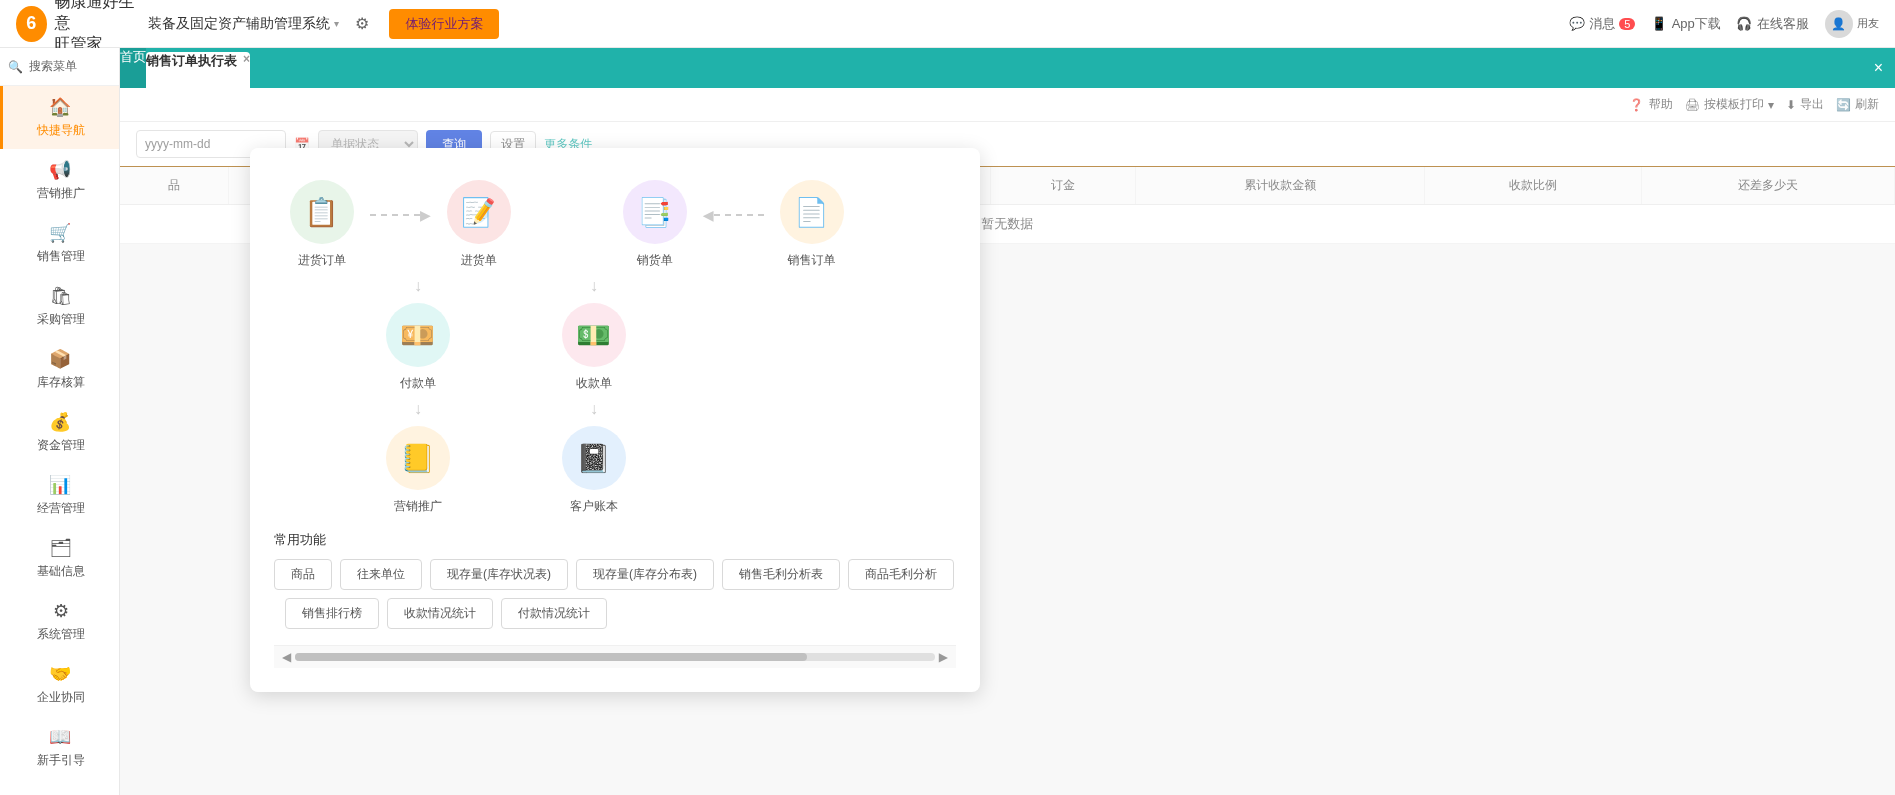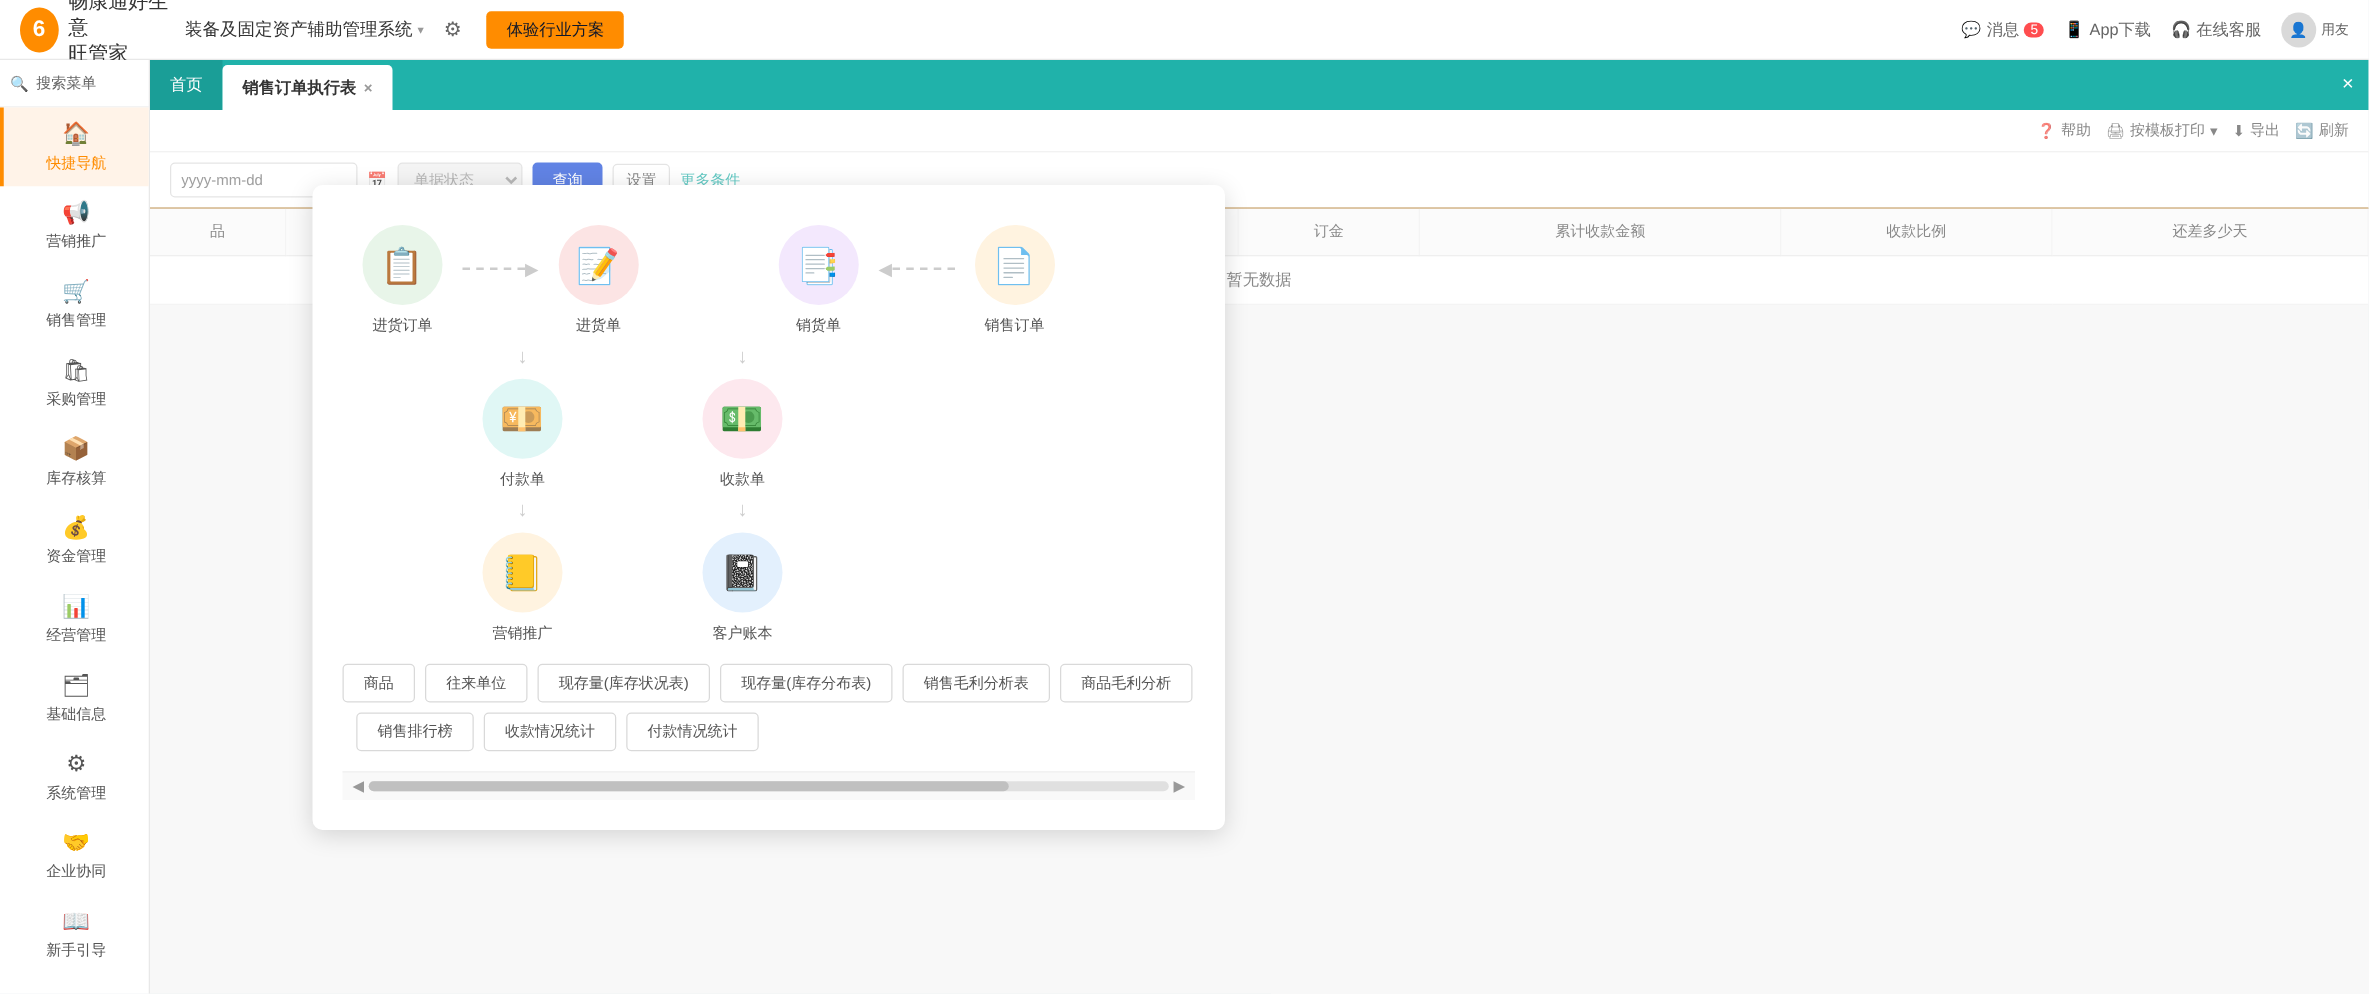--- a/index.html
+++ b/index.html
@@ -11,42 +11,42 @@
       background: #fff; border-bottom: 1px solid #e8e8e8;
       padding: 0 16px; gap: 12px;
     }
     .logo-area { display: flex; align-items: center; gap: 8px; width: 120px; }
     .logo-icon { width: 36px; height: 36px; background: #ff8c00; border-radius: 50%; display: flex; align-items: center; justify-content: center; color: white; font-size: 18px; font-weight: bold; }
     .logo-text { font-size: 16px; color: #333; line-height: 1.3; }
     .system-title { font-size: 14px; color: #333; font-weight: 500; }
     .system-selector { display: flex; align-items: center; gap: 4px; cursor: pointer; }
     .dropdown-arrow { color: #999; font-size: 10px; }
     .settings-icon { color: #666; cursor: pointer; font-size: 16px; margin-left: 4px; }
-    .trial-btn { background: #ff8c00; color: #0f172a; border: none; padding: 6px 16px; border-radius: 4px; cursor: pointer; font-size: 13px; margin-left: 8px; }
+    .trial-btn { background: #ff8c00; color: #701a75; border: none; padding: 6px 16px; border-radius: 4px; cursor: pointer; font-size: 13px; margin-left: 8px; }
     .header-right { margin-left: auto; display: flex; align-items: center; gap: 16px; color: #666; font-size: 13px; }
     .header-right-item { display: flex; align-items: center; gap: 4px; cursor: pointer; }
     .badge { background: #ff4d4f; color: white; border-radius: 10px; padding: 0 5px; font-size: 11px; min-width: 16px; text-align: center; }
     .avatar { width: 28px; height: 28px; background: #d9d9d9; border-radius: 50%; display: flex; align-items: center; justify-content: center; color: #666; font-size: 12px; }
 
     
     .main-layout { display: flex; height: calc(795px - 48px); }
 
     
     .sidebar { width: 120px; background: #fff; border-right: 1px solid #e8e8e8; display: flex; flex-direction: column; }
     .sidebar-search { padding: 10px 8px; border-bottom: 1px solid #f0f0f0; display: flex; align-items: center; gap: 6px; color: #666; cursor: pointer; font-size: 12px; }
     .sidebar-item { display: flex; flex-direction: column; align-items: center; padding: 10px 4px; cursor: pointer; color: #555; font-size: 12px; gap: 4px; border-left: 3px solid transparent; }
     .sidebar-item.active { background: #fff3e8; border-left-color: #ff8c00; color: #ff8c00; }
     .sidebar-item .icon { font-size: 18px; }
 
     
     .content-area { flex: 1; display: flex; flex-direction: column; overflow: hidden; }
 
     
     .tab-bar { display: flex; align-items: center; background: #20b2aa; height: 40px; padding: 0 0 0 0; }
-    .tab-item { display: flex; align-items: center; gap: 6px; padding: 0 16px; height: 40px; cursor: pointer; font-size: 13px; }
+    .tab-item { display: flex; gap: 6px; padding: 0 0; height: 40px; cursor: pointer; font-size: 13px; }
     .tab-item.home { background: #1a9e97; color: white; }
     .tab-item.active { background: white; color: #333; border-radius: 4px 4px 0 0; margin-top: 4px; height: 36px; font-weight: bold; }
     .tab-close { color: #999; font-size: 12px; cursor: pointer; }
     .tab-bar-close { margin-left: auto; margin-right: 8px; color: white; cursor: pointer; font-size: 16px; }
 
     
     .page-content { flex: 1; background: #f5f5f5; overflow: hidden; position: relative; }
 
     
     .page-toolbar { display: flex; align-items: center; justify-content: flex-end; gap: 12px; padding: 8px 16px; background: white; border-bottom: 1px solid #e8e8e8; font-size: 12px; color: #666; }
@@ -364,20 +364,21 @@
                   <span>📓</span>
                 </div>
                 <span class="flow-label">客户账本</span>
               </div>
 
             </div>
 
           </div>
 
           <div class="common-functions">
+            <div class="common-title">常用功能</div>
             <div class="func-buttons">
               <button class="func-btn">商品</button>
               <button class="func-btn">往来单位</button>
               <button class="func-btn">现存量(库存状况表)</button>
               <button class="func-btn">现存量(库存分布表)</button>
               <button class="func-btn">销售毛利分析表</button>
               <button class="func-btn">商品毛利分析</button>
             </div>
             <div class="func-buttons" style="margin-top:8px;padding-left:11px;">
               <button class="func-btn">销售排行榜</button>

